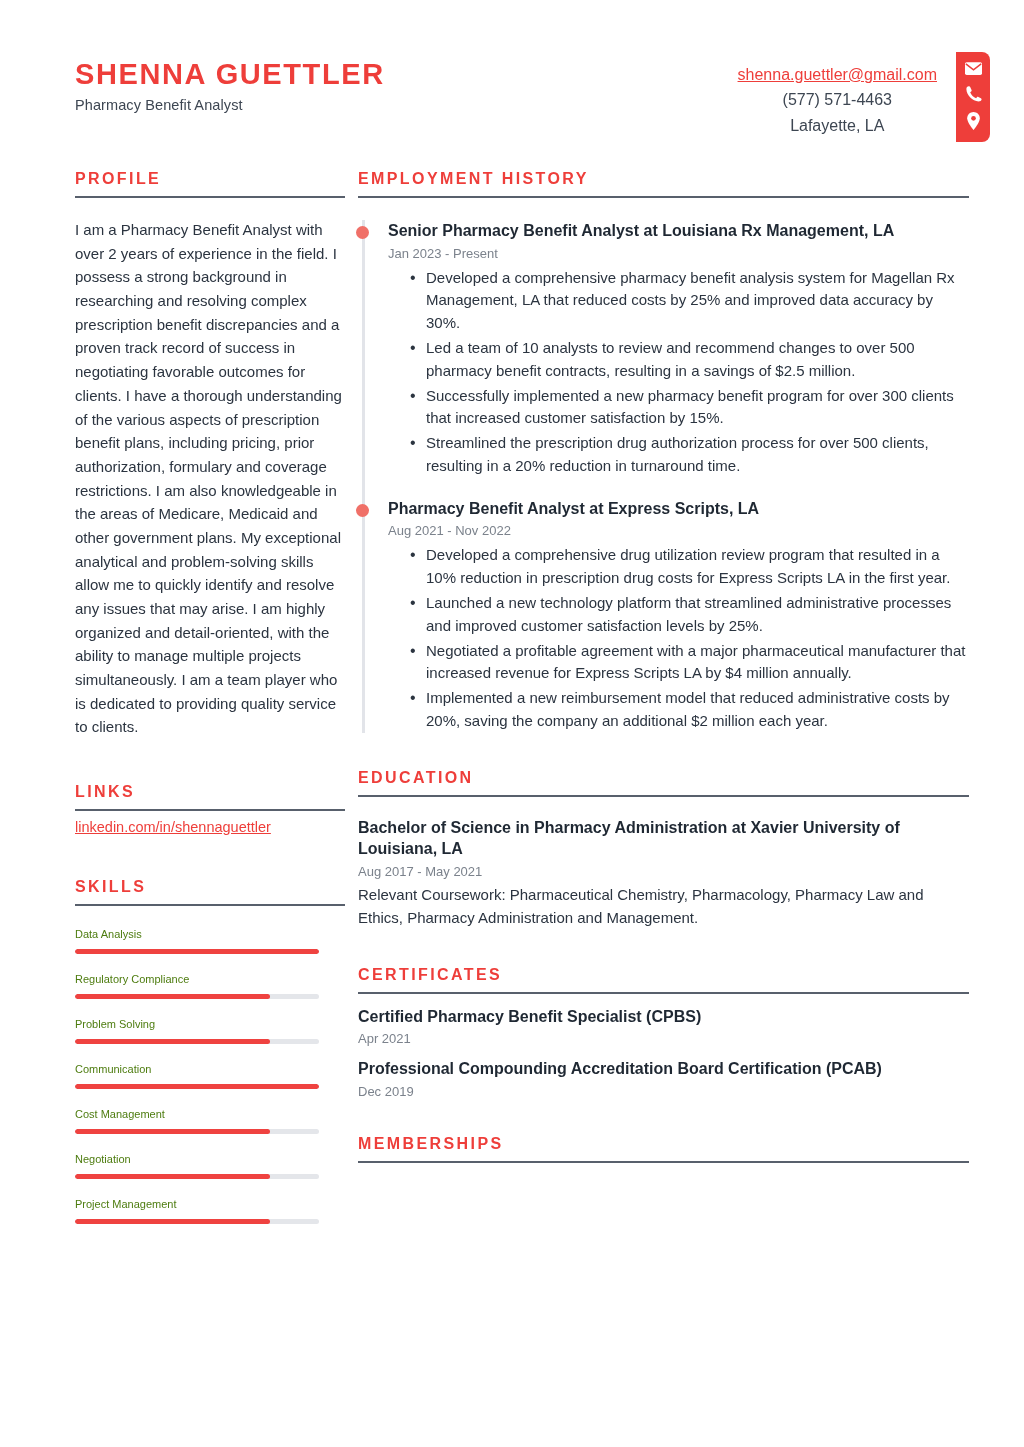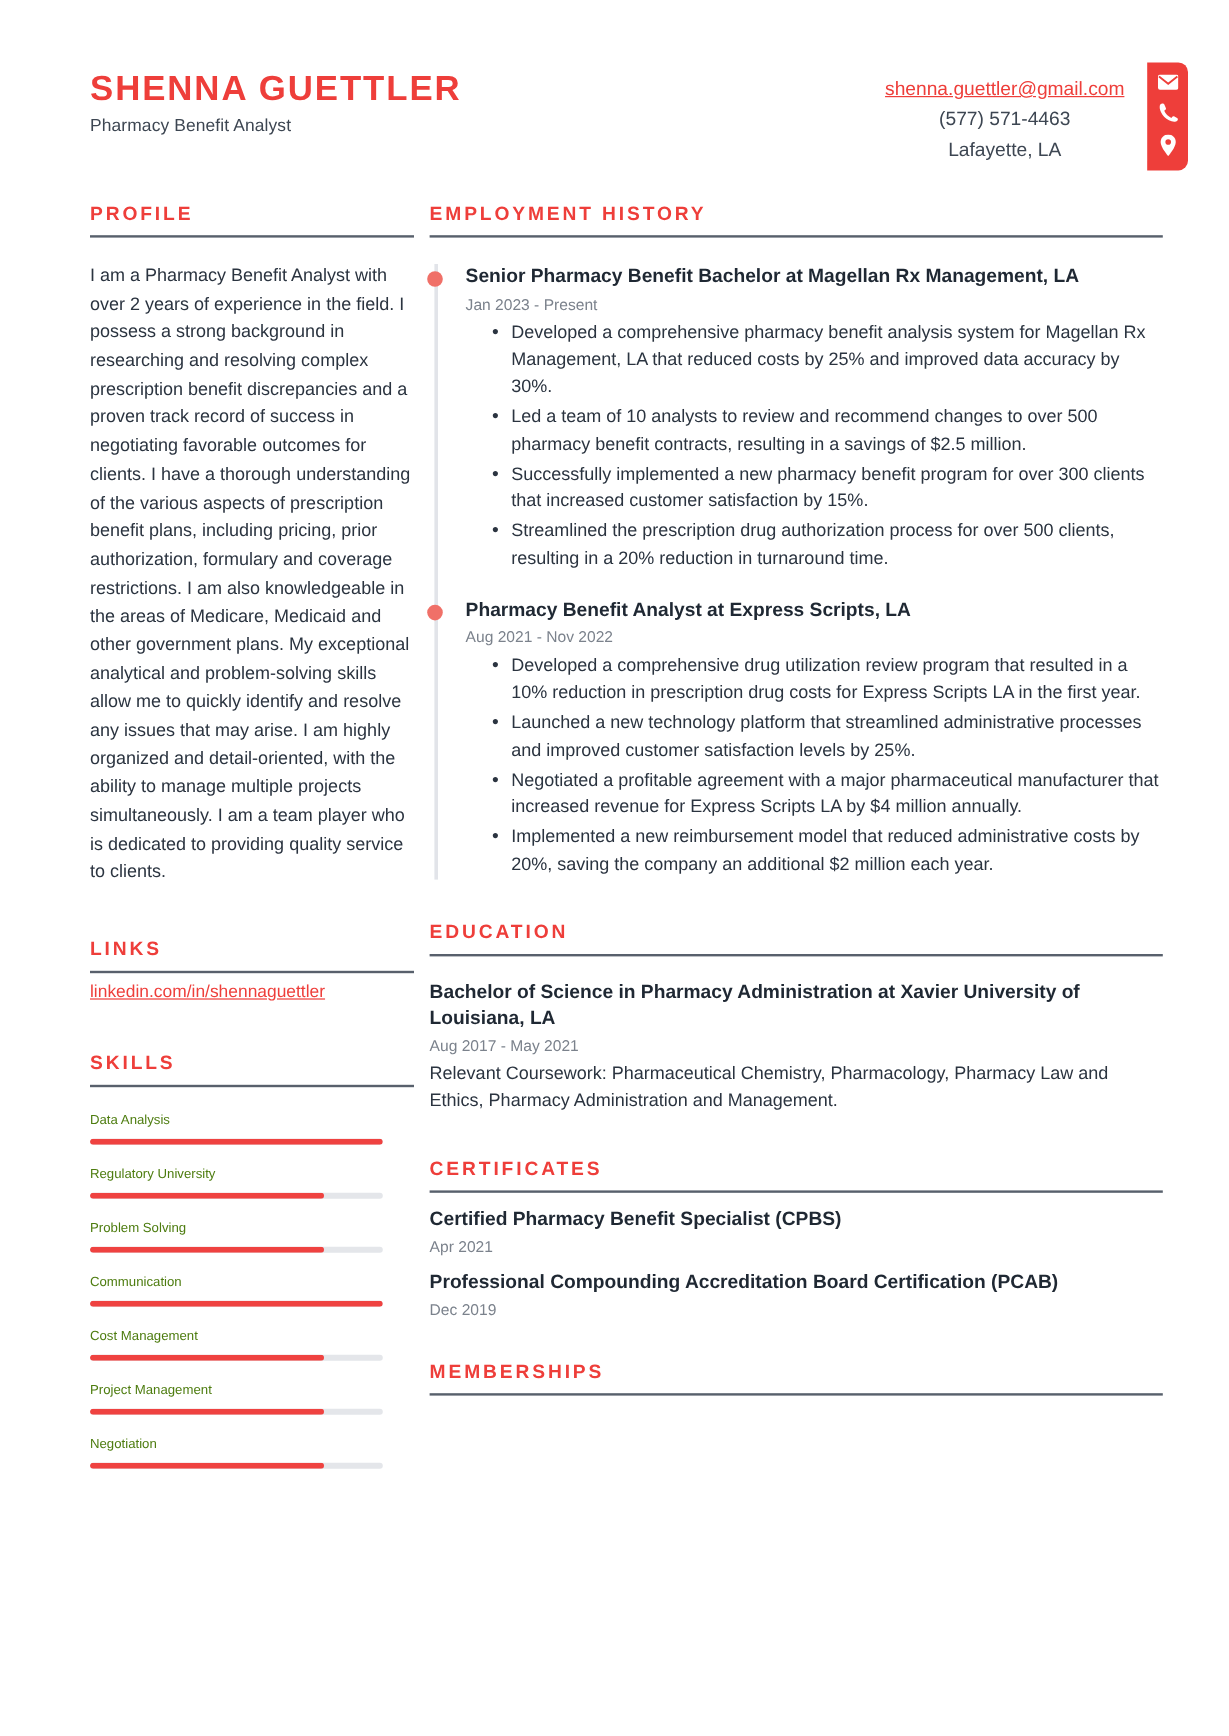--- a/index.html
+++ b/index.html
@@ -322,21 +322,21 @@
       <div class="section-title">SKILLS</div>
       <div class="section-rule"></div>
       <div id="skills-list">
           <div class="skill-row">
             <div class="skill-name">Data Analysis</div>
             <div class="skill-track">
               <div class="skill-fill" style="width: 100%;"></div>
             </div>
           </div>
           <div class="skill-row">
-            <div class="skill-name">Regulatory University</div>
+            <div class="skill-name">Regulatory Compliance</div>
             <div class="skill-track">
               <div class="skill-fill" style="width: 80%;"></div>
             </div>
           </div>
           <div class="skill-row">
             <div class="skill-name">Problem Solving</div>
             <div class="skill-track">
               <div class="skill-fill" style="width: 80%;"></div>
             </div>
           </div>
@@ -346,47 +346,47 @@
               <div class="skill-fill" style="width: 100%;"></div>
             </div>
           </div>
           <div class="skill-row">
             <div class="skill-name">Cost Management</div>
             <div class="skill-track">
               <div class="skill-fill" style="width: 80%;"></div>
             </div>
           </div>
           <div class="skill-row">
+            <div class="skill-name">Negotiation</div>
+            <div class="skill-track">
+              <div class="skill-fill" style="width: 80%;"></div>
+            </div>
+          </div>
+          <div class="skill-row">
             <div class="skill-name">Project Management</div>
-            <div class="skill-track">
-              <div class="skill-fill" style="width: 80%;"></div>
-            </div>
-          </div>
-          <div class="skill-row">
-            <div class="skill-name">Negotiation</div>
             <div class="skill-track">
               <div class="skill-fill" style="width: 80%;"></div>
             </div>
           </div>
         </div>
     </div>
 
   </div>
 
   <div class="col-right">
 
     <div class="section">
       <div class="section-title">EMPLOYMENT HISTORY</div>
       <div class="section-rule"></div>
       <div class="timeline">
         <div class="timeline-rail"></div>
         <div id="jobs-list">
             <div class="job">
               <div class="job-dot"></div>
-              <div class="job-heading">Senior Pharmacy Benefit Bachelor at Magellan Rx Management, LA</div>
+              <div class="job-heading">Senior Pharmacy Benefit Analyst at Louisiana Rx Management, LA</div>
               <div class="entry-date">Jan 2023 - Present</div>
               <ul class="bullets">
                 <li>Developed a comprehensive pharmacy benefit analysis system for Magellan Rx Management, LA that reduced costs by 25% and improved data accuracy by 30%.</li>
                 <li>Led a team of 10 analysts to review and recommend changes to over 500 pharmacy benefit contracts, resulting in a savings of $2.5 million.</li>
                 <li>Successfully implemented a new pharmacy benefit program for over 300 clients that increased customer satisfaction by 15%.</li>
                 <li>Streamlined the prescription drug authorization process for over 500 clients, resulting in a 20% reduction in turnaround time.</li>
               </ul>
             </div>
             <div class="job">
               <div class="job-dot"></div>

